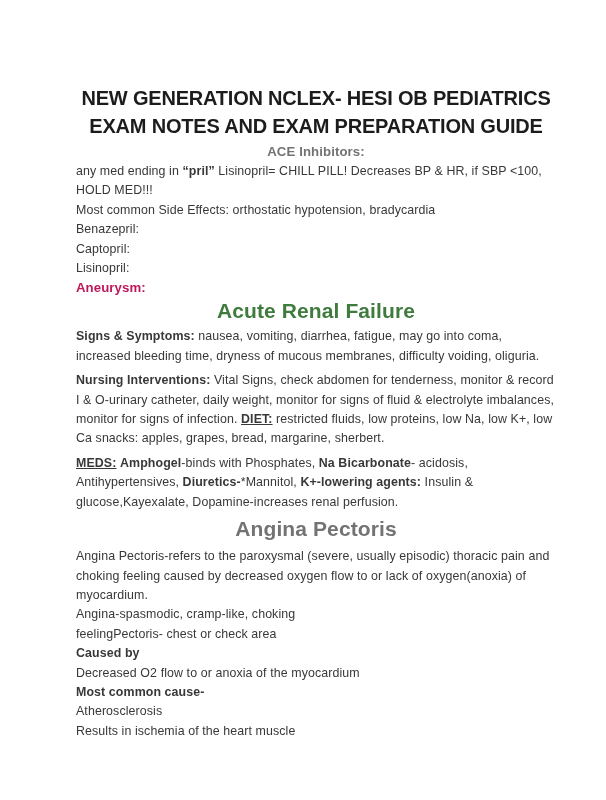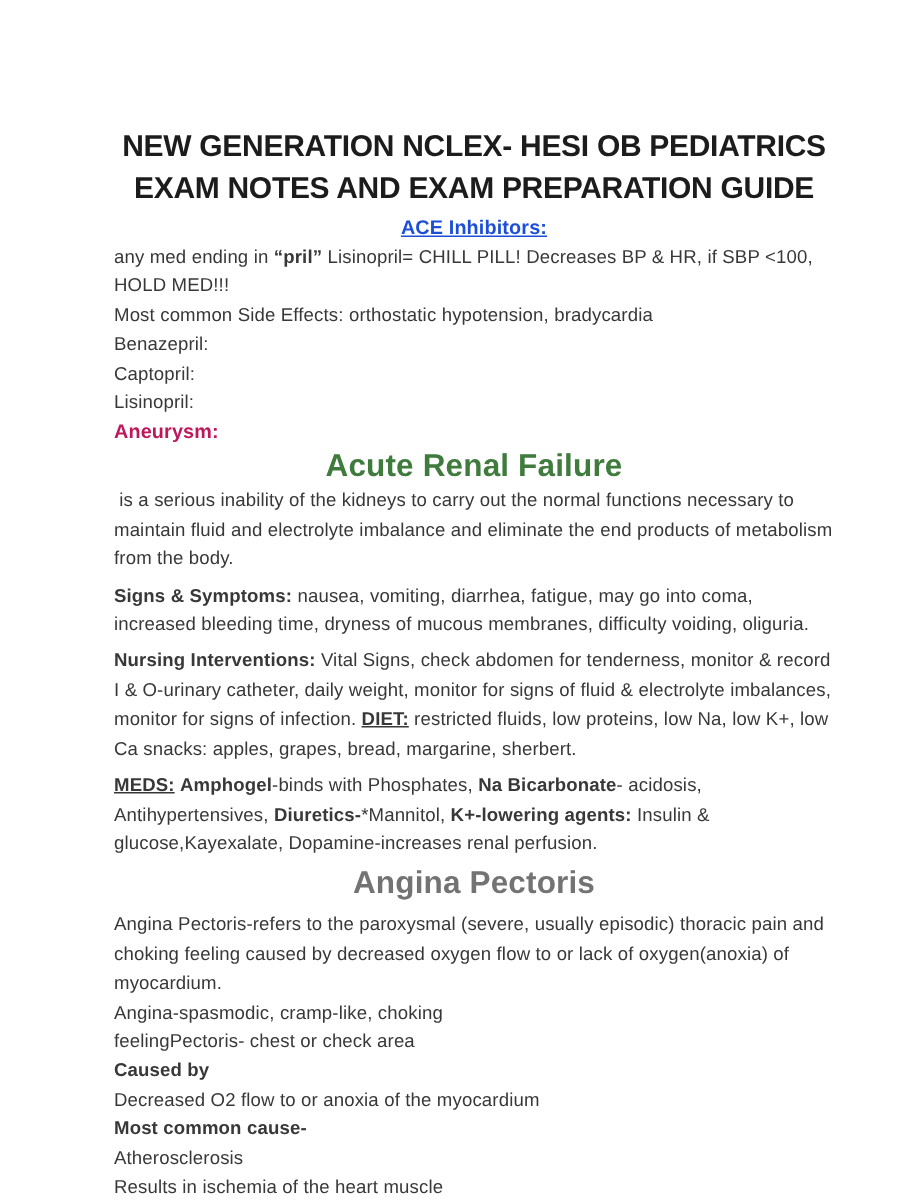--- a/index.html
+++ b/index.html
@@ -37,29 +37,28 @@
 </style>
 </head>
 <body>
 
 <div class="page">
   <div class="content">
       <div class="doc-title">
         <div>NEW GENERATION NCLEX- HESI OB PEDIATRICS</div>
         <div>EXAM NOTES AND EXAM PREPARATION GUIDE</div>
       </div>
-      <div class="block center heading-sm" style="color: #1d4ed8; text-decoration: underline;"><span>ACE Inhibitors:</span></div>
+      <div class="block center heading-sm" style="color: #737373; "><span>ACE Inhibitors:</span></div>
       <div class="block"><span>any med ending in </span><span class="b">“pril”</span><span> Lisinopril= CHILL PILL! Decreases BP &amp; HR, if SBP &lt;100, HOLD MED!!!</span></div>
       <div class="block"><span>Most common Side Effects: orthostatic hypotension, bradycardia</span></div>
       <div class="block"><span>Benazepril:</span></div>
       <div class="block"><span>Captopril:</span></div>
       <div class="block"><span>Lisinopril:</span></div>
       <div class="block heading-sm" style="color: #be185d;"><span>Aneurysm:</span></div>
       <div class="block center heading-lg" style="color: rgb(62, 123, 61); margin-top: 1px;"><span>Acute Renal Failure</span></div>
-      <div class="block" style="margin-top: 2px;"><span>&nbsp;is a serious inability of the kidneys to carry out the normal functions necessary to maintain fluid and electrolyte imbalance and eliminate the end products of metabolism from the body.</span></div>
       <div class="block" style="margin-top: 5px;"><span class="b">Signs &amp; Symptoms:</span><span> nausea, vomiting, diarrhea, fatigue, may go into coma, increased bleeding time, dryness of mucous membranes, difficulty voiding, oliguria.</span></div>
       <div class="block" style="margin-top: 5px;"><span class="b">Nursing Interventions:</span><span> Vital Signs, check abdomen for tenderness, monitor &amp; record I &amp; O-urinary catheter, daily weight, monitor for signs of fluid &amp; electrolyte imbalances, monitor for signs of infection. </span><span class="b u">DIET:</span><span> restricted fluids, low proteins, low Na, low K+, low Ca snacks: apples, grapes, bread, margarine, sherbert.</span></div>
       <div class="block" style="margin-top: 5px;"><span class="b u">MEDS:</span><span> </span><span class="b">Amphogel</span><span>-binds with Phosphates, </span><span class="b">Na Bicarbonate</span><span>- acidosis, Antihypertensives, </span><span class="b">Diuretics-</span><span>*Mannitol, </span><span class="b">K+-lowering agents:</span><span> Insulin &amp; glucose,Kayexalate, Dopamine-increases renal perfusion.</span></div>
       <div class="block center heading-lg" style="color: #737373; margin-top: 5px;"><span>Angina Pectoris</span></div>
       <div class="block" style="margin-top: 7px;"><span>Angina Pectoris-refers to the paroxysmal (severe, usually episodic) thoracic pain and choking feeling caused by decreased oxygen flow to or lack of oxygen(anoxia) of myocardium.</span></div>
       <div class="block"><span>Angina-spasmodic, cramp-like, choking</span></div>
       <div class="block"><span>feelingPectoris- chest or check area</span></div>
       <div class="block"><span class="b">Caused by</span></div>
       <div class="block"><span>Decreased O2 flow to or anoxia of the myocardium</span></div>
       <div class="block"><span class="b">Most common cause-</span></div>

